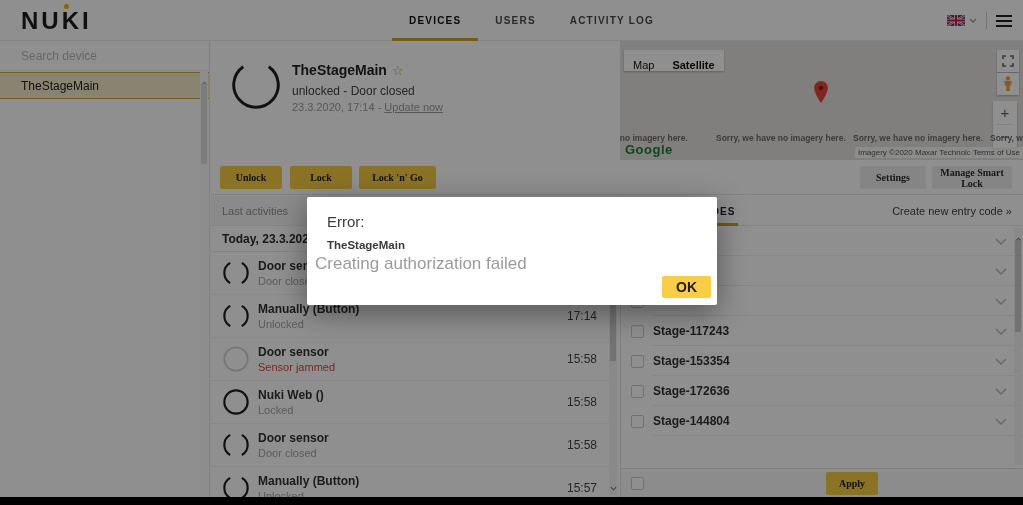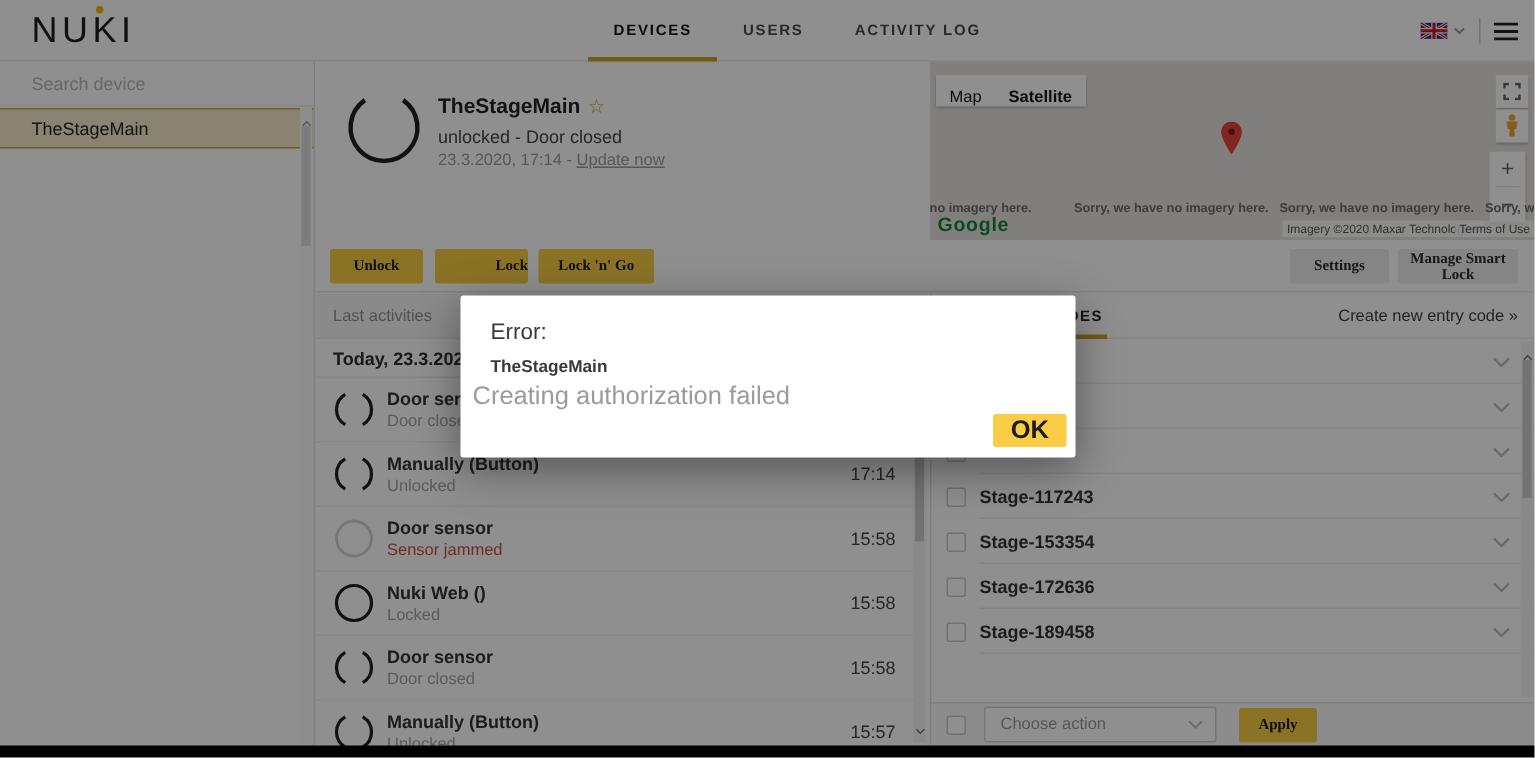--- a/index.html
+++ b/index.html
@@ -1,21 +1,21 @@
 <!DOCTYPE html>
 <html><head>
 <meta charset="utf-8">
 <style>
   * { margin:0; padding:0; box-sizing:border-box; }
   html,body { width:1023px; height:505px; overflow:hidden; }
   body { font-family:"Liberation Sans", sans-serif; background:#fff; position:relative; }
 
   
   .header { position:absolute; left:0; top:0; width:1023px; height:41px; background:#fff; border-bottom:1px solid #ececec; z-index:2; }
-  .logo { position:absolute; left:21px; top:7px; font-size:24px; font-weight:normal; letter-spacing:3px; color:#1d1d1d; }
+  .logo { position:absolute; left:21px; top:7px; font-size:24px; font-weight:bold; letter-spacing:3px; color:#1d1d1d; }
   .logo-dot { position:absolute; left:64px; top:4px; width:5px; height:5px; border-radius:50%; background:#f7b500; }
   .tabs { position:absolute; left:392px; top:0; height:41px; display:flex; }
   .tab { height:41px; display:flex; align-items:center; padding:0 17px; font-size:10px; font-weight:bold; letter-spacing:1.2px; color:#4a4a4a; cursor:pointer; }
   .tab.active { color:#111; box-shadow:inset 0 -3px 0 #c9a227; }
   .header-right { position:absolute; right:11px; top:0; height:41px; display:flex; align-items:center; gap:9px; }
   .flag-wrap { display:flex; align-items:center; gap:4px; cursor:pointer; }
   .vdivider { width:1px; height:17px; background:#cfcfcf; }
 
   
   .sidebar { position:absolute; left:0; top:41px; width:210px; height:456px; background:#fff; border-right:1px solid #e3e3e3; z-index:1; }
@@ -34,21 +34,21 @@
   .dev-status { position:absolute; left:81px; top:43px; font-size:12px; color:#454545; }
   .dev-date { position:absolute; left:81px; top:60px; font-size:11px; color:#9b9b9b; }
   .dev-date a { color:#9b9b9b; text-decoration:underline; cursor:pointer; }
 
   
   .actions-row { position:absolute; left:211px; top:160px; width:812px; height:35px; background:#fff; border-bottom:1px solid #e6e6e6; z-index:1; }
   .btn { position:absolute; top:6px; height:23px; border:none; border-radius:2px; font-family:Liberation Serif, serif; font-size:10px; font-weight:bold; color:#1c1c1c; cursor:pointer; }
   .btn-gold { background:#f8cd44; }
   .btn-gray { background:#ededed; color:#2b2b2b; }
   .b-unlock { left:9px;  width:62px; }
-  .b-lock   { left:79px; width:62px;text-align:right; }
+  .b-lock   { left:79px; width:62px; }
   .b-lng    { left:148px; width:77px; }
   .b-settings { left:649px; width:66px; }
   .b-manage   { left:721px; width:80px; }
 
   
   .map { position:absolute; left:620px; top:41px; width:403px; height:119px; background:#e5e3df; overflow:hidden; z-index:1; }
   .map-toggle { position:absolute; left:4px; top:9px; display:flex; height:21px; background:#fff; box-shadow:0 1px 2px rgba(0,0,0,.25);align-items:flex-end; }
   .map-toggle span { padding:0 9px; font-size:11px; color:#111; display:flex; align-items:center; cursor:pointer; }
   .map-toggle .sel { font-weight:bold; }
   .pin { position:absolute; left:194px; top:40px; }
@@ -92,21 +92,21 @@
   .apply-btn { position:absolute; left:205px; top:3px; width:52px; height:23px; }
   .auth-scroll { position:absolute; right:1px; top:32px; width:8px; height:237px; background:#f5f5f5; }
   .auth-scroll .thumb { position:absolute; left:1px; top:12px; width:6px; height:92px; background:#cccccc; }
 
   
   .overlay { position:absolute; left:0; top:0; width:1023px; height:505px; background:rgba(0,0,0,.44); z-index:50; }
   .modal { position:absolute; left:307px; top:197px; width:410px; height:108px; background:#fff; border-radius:2px; box-shadow:0 8px 30px rgba(0,0,0,.4); z-index:60; }
   .modal-title { position:absolute; left:20px; top:16px; font-size:15px; color:#3a3a3a; }
   .modal-device { position:absolute; left:20px; top:42px; font-size:11.5px; font-weight:bold; color:#3a3a3a; }
   .modal-msg { position:absolute; left:8px; top:57px; font-size:17px; color:#9b9b9b; }
-  .modal-ok { position:absolute; right:6px; bottom:7px; width:49px; height:22px; background:#f9cd45; border:none; border-radius:2px; font-family:inherit; font-size:17px; font-weight:bold; color:#1c1c1c; cursor:pointer; }
+  .modal-ok { position:absolute; right:6px; bottom:7px; width:49px; height:22px; background:#f9cd45; border:none; border-radius:2px; font-family:inherit; font-size:14px; font-weight:bold; color:#1c1c1c; cursor:pointer; }
 
   .bottom-bar { position:absolute; left:0; top:497px; width:1023px; height:8px; background:#000; z-index:70; }
 </style>
 </head>
 <body>
 
 <div class="header">
   <div class="logo">NUKI</div>
   <div class="logo-dot"></div>
   <div class="tabs">
@@ -368,38 +368,30 @@
     <span class="checkbox"></span>
     <span class="aname">Stage-172636</span>
     <span class="chev">
         <svg width="12" height="7" viewBox="0 0 12 7">
           <path d="M1 1l5 5 5-5" fill="none" stroke="#b9b9b9" stroke-width="1.5"></path>
         </svg>
       </span>
   </div>
   <div class="auth-row">
     <span class="checkbox"></span>
-    <span class="aname">Stage-189458</span>
+    <span class="aname">Stage-144804</span>
     <span class="chev">
         <svg width="12" height="7" viewBox="0 0 12 7">
           <path d="M1 1l5 5 5-5" fill="none" stroke="#b9b9b9" stroke-width="1.5"></path>
         </svg>
       </span>
   </div>
 
   <div class="auth-actionbar">
     <span class="checkbox"></span>
-    <div class="fake-select">
-      <span>Choose action</span>
-      <span class="chev">
-          <svg width="10" height="6" viewBox="0 0 12 7">
-            <path d="M1 1l5 5 5-5" fill="none" stroke="#b9b9b9" stroke-width="1.5"></path>
-          </svg>
-        </span>
-    </div>
     <button class="btn btn-gold apply-btn">Apply</button>
   </div>
 
   <div class="auth-scroll">
     <span class="scroll-arrow" style="top:0;">
       <svg width="7" height="5" viewBox="0 0 8 5">
           <path d="M1 4l3-3 3 3" fill="none" stroke="#6f6f6f" stroke-width="1.2"></path>
         </svg>
     </span>
     <div class="thumb"></div>

